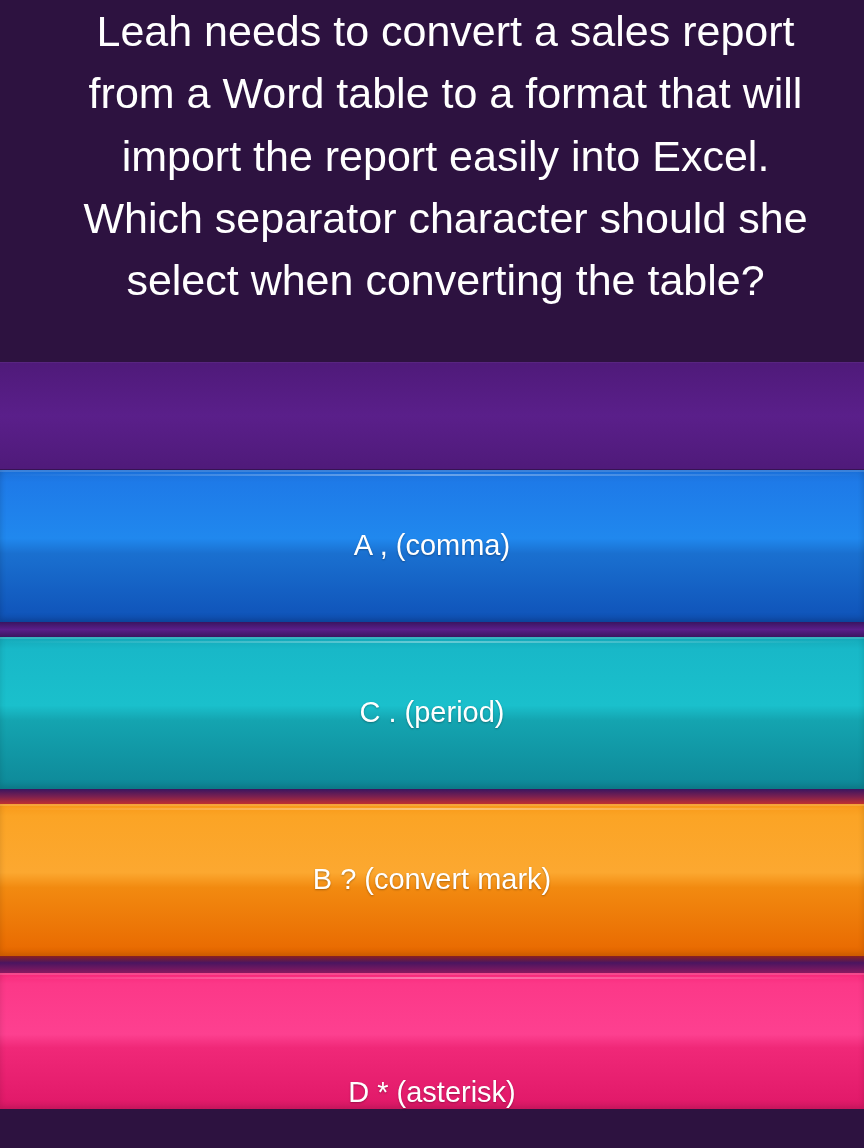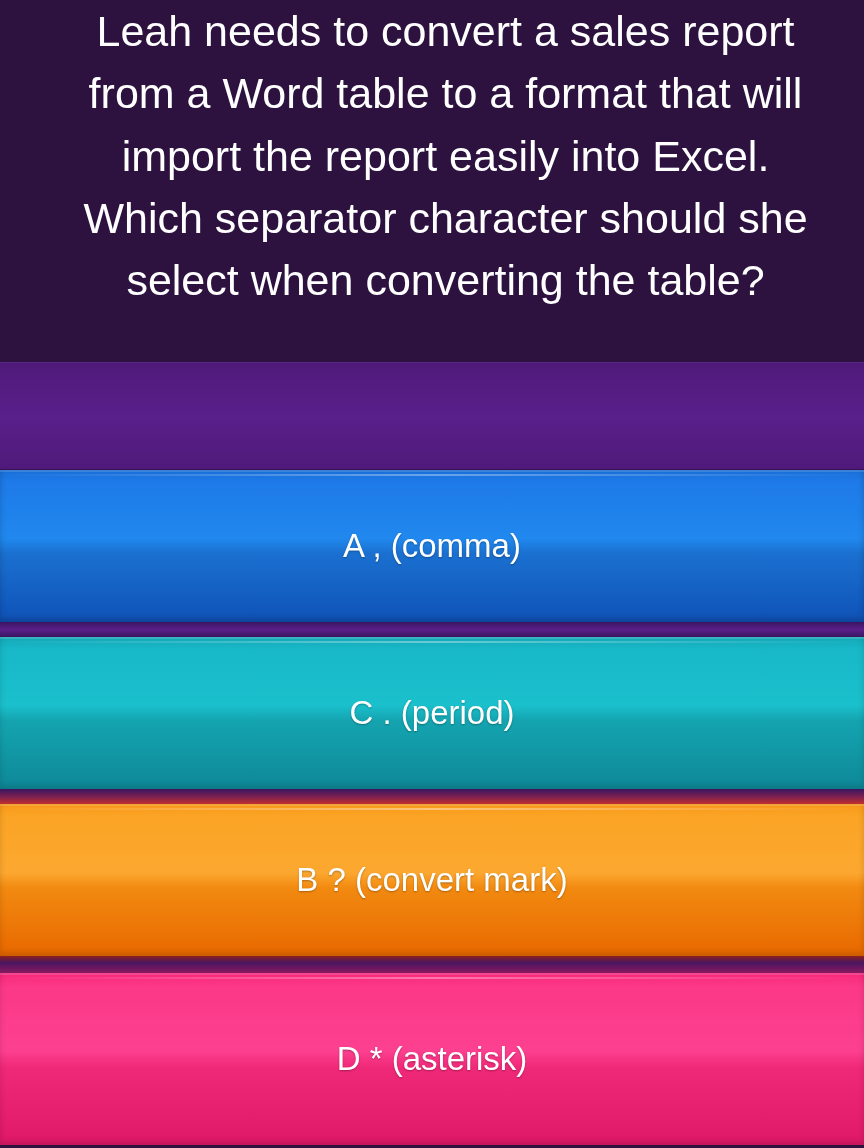--- a/index.html
+++ b/index.html
@@ -25,27 +25,27 @@
     border-top: 1px solid rgba(255,255,255,0.05);
     border-bottom: 1px solid rgba(0,0,0,0.3);
   }
 
   .answer {
     height: 152px;
     display: flex;
     align-items: center;
     justify-content: center;
     color: #ffffff;
-    font-size: 33px;
+    font-size: 29px;
     font-weight: 400;
     position: relative;
     cursor: pointer;
     text-shadow: 0 1px 2px rgba(0,0,0,0.3);
   }
-  .answer-last { height: 172px; }
+  .answer-last { height: 136px; align-items: flex-end; }
 
   .gap {
     height: 15px;
     background: linear-gradient(180deg, #3a1560 0%, #5a1f8a 50%, #3a1560 100%);
   }
   .gap-orange-top {
     background: linear-gradient(180deg, #3a1560 0%, #7a2050 50%, #c03030 100%);
   }
   .gap-pink-top {
     height: 17px;

